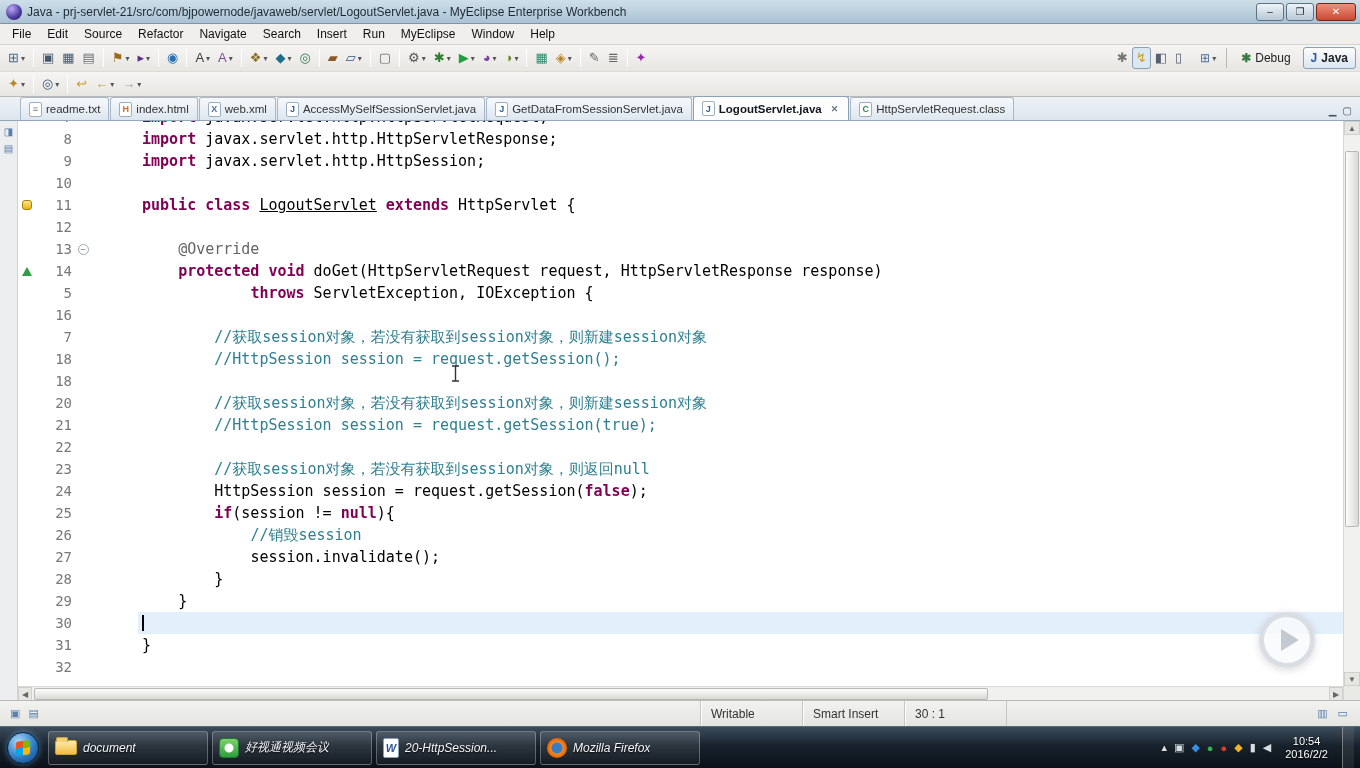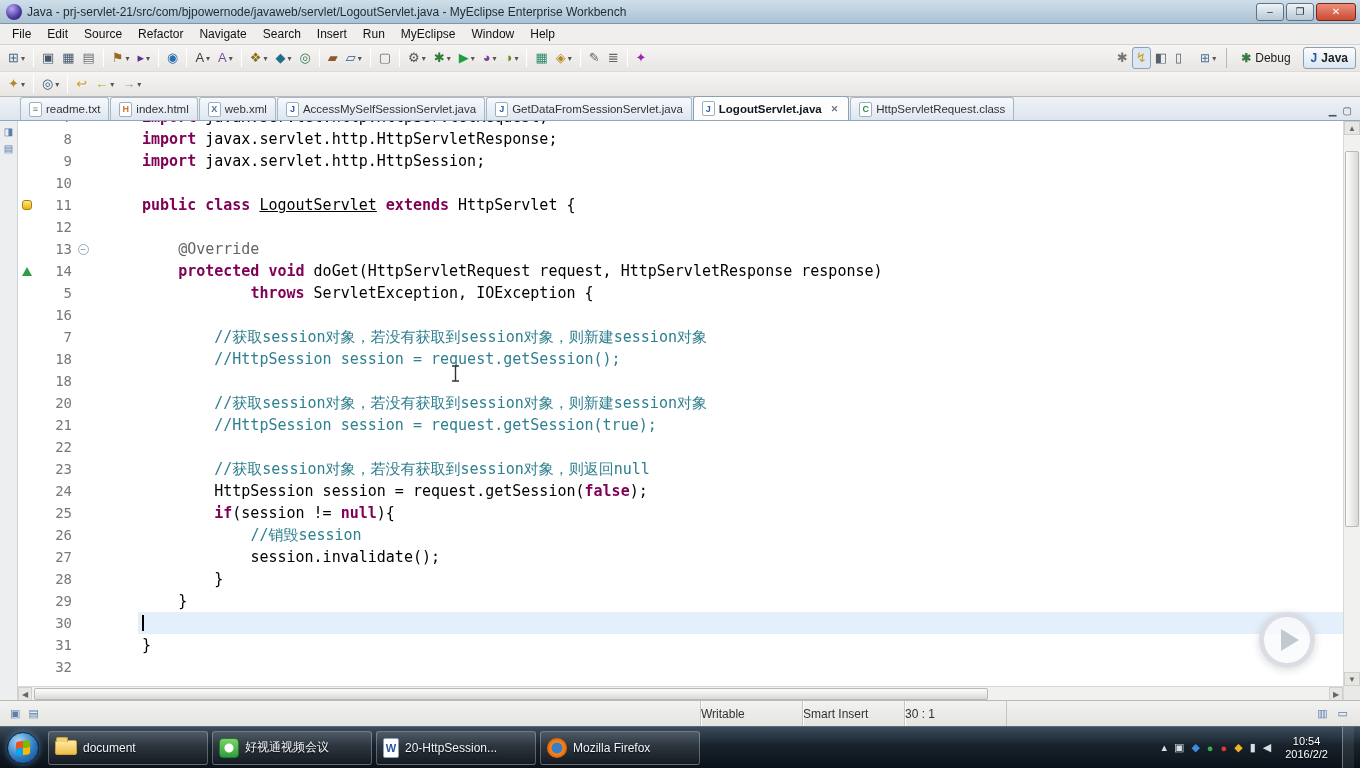--- a/index.html
+++ b/index.html
@@ -98,21 +98,21 @@
   .varrow { height:14px; font-size:8px; color:#666; text-align:center; line-height:14px; background:#e6e6e3; border:1px solid #cfcfcb; }
   .vthumb { position:absolute; left:1px; right:1px; top:16px; height:70%; background:linear-gradient(90deg,#fdfdfd,#d9d9d5); border:1px solid #b9b9b4; border-radius:2px; }
   .corner { height:14px; background:#e9e9e6; }
 
   
   .statusbar { height:26px; background:linear-gradient(#f2f2f0,#e4e4e1); border-top:1px solid #b9b9b5;
                display:flex; align-items:center; font-size:12px; color:#333; }
   .s-left { display:flex; align-items:center; gap:8px; padding:0 10px; width:70px; }
   .s-icon { font-size:11px; color:#5b7fae; }
   .s-fields { display:flex; align-items:center; height:100%; margin-left:630px; }
-  .s-field { width:102px; height:100%; display:flex; align-items:center; 
+  .s-field { width:102px; height:100%; display:flex; align-items:center; padding-left:10px;
              border-left:1px solid #c6c6c2; box-shadow:inset 1px 0 0 #fff; }
   .s-endgroove { width:1px; height:100%; border-left:1px solid #c6c6c2; box-shadow:inset 1px 0 0 #fff; }
   .s-right { margin-left:auto; display:flex; align-items:center; gap:10px; padding-right:12px; }
 
   
   .taskbar { height:42px; background:linear-gradient(#3c4c5c,#18222c 45%,#0b1119);
              border-top:1px solid #5a6a7a; display:flex; align-items:center; }
   .start-btn { width:46px; height:42px; display:flex; align-items:center; justify-content:center; flex:none; }
   .orb { width:32px; height:32px; border-radius:50%; border:1px solid #0a2c52;
          background:radial-gradient(circle at 35% 28%, #a8d8f8, #2e7cc3 55%, #123f73);
@@ -580,21 +580,21 @@
         <span class="s-icon" data-name="console-view-icon">▭</span>
       </span>
   </div>
 
   <div class="taskbar" data-name="taskbar">
     <div class="start-btn" data-name="start-button">
       <div class="orb" data-name="start-orb-icon">
         <div class="winflag" data-name="windows-logo-icon"></div>
       </div>
     </div>
-    <div data-name="taskbar-buttons" style="display:flex;align-items:center;">
+    <div data-name="taskbar-buttons" style="display:flex;align-items:center;font-style:italic;">
         <div class="tk-btn" data-name="taskbar-document">
           <span class="tk-icon" data-name="folder-icon"></span>
           <span class="tk-label" data-name="taskbar-button-label">document</span>
         </div>
         <div class="tk-btn" data-name="taskbar-haoshitong">
           <span class="tk-icon" data-name="video-app-icon"></span>
           <span class="tk-label" data-name="taskbar-button-label">好视通视频会议</span>
         </div>
         <div class="tk-btn" data-name="taskbar-httpsession-doc">
           <span class="tk-icon" data-name="word-doc-icon">W</span>

